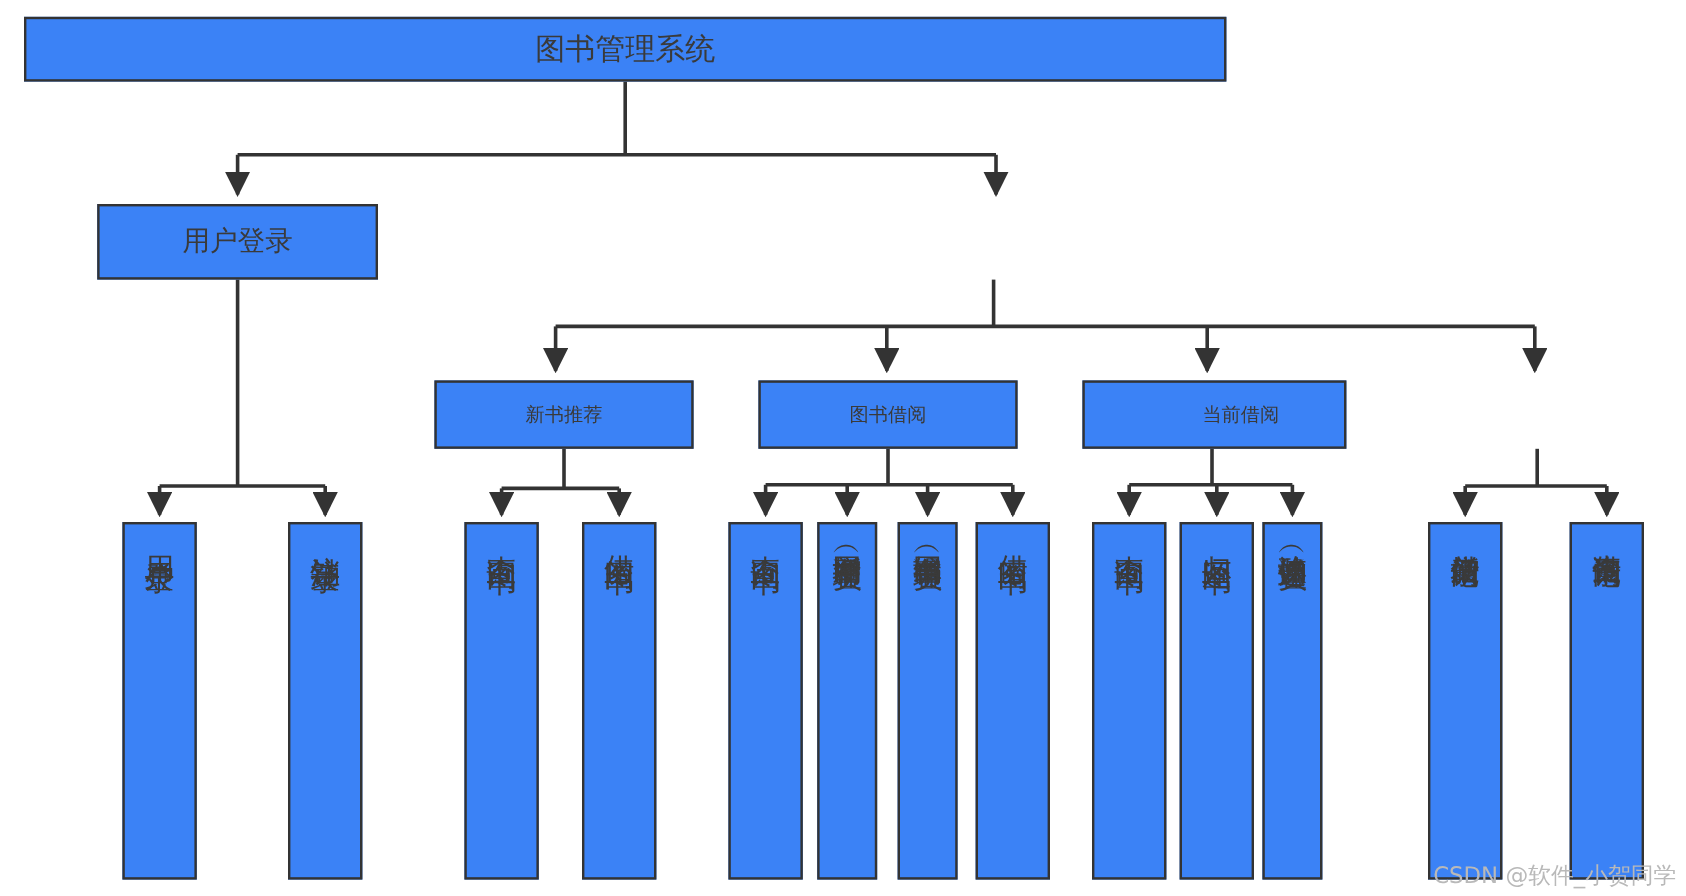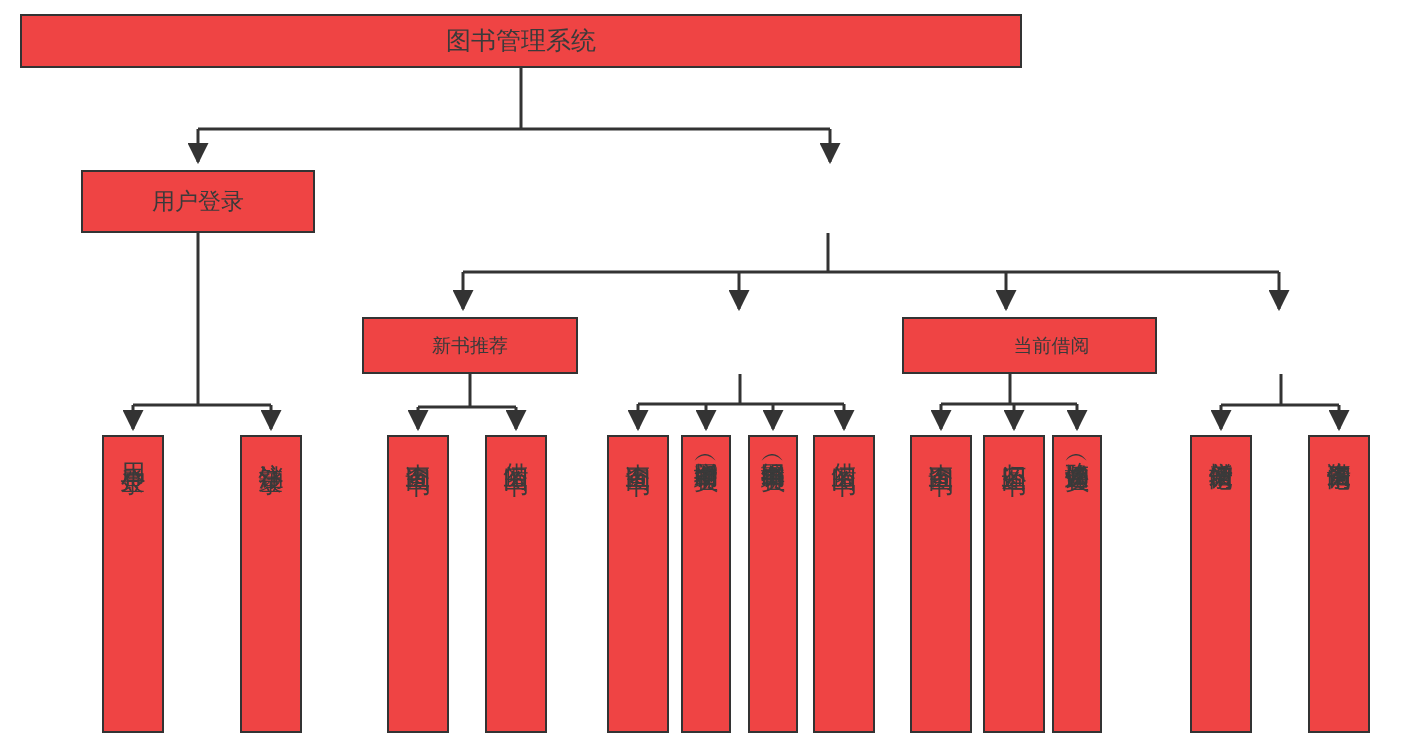--- a/index.html
+++ b/index.html
@@ -21,37 +21,37 @@
     position: absolute;
     left: 0;
     top: 0;
     width: 1405px;
     height: 747px;
     pointer-events: none;
   }
   .node {
     position: absolute;
     box-sizing: border-box;
-    background: #ef4444;
+    background: #3b82f6;
     border: 2px solid #333333;
     display: flex;
     align-items: center;
     justify-content: center;
     color: #3a3a3a;
     z-index: 2;
   }
   .node-label {
     color: #3a3a3a;
     line-height: 1.12;
     text-align: center;
     white-space: pre;
   }
   .lvl0 { font-size: 25px; }
   .lvl1 { font-size: 23px; }
-  .lvl2 { font-size: 19px; }
+  .lvl2 { font-size: 16px; }
   .leaf {
     align-items: flex-start;
     justify-content: center;
     padding-top: 6px;
   }
   .leaf .node-label {
     writing-mode: vertical-rl;
     text-orientation: upright;
     font-size: 25px;
     letter-spacing: 3px;
@@ -131,21 +131,24 @@
     <span class="node-label lvl0">图书管理系统</span>
   </div>
 
   <div class="node" style="left:81px; top:170px; width:234px; height:63px;">
     <span class="node-label lvl1">用户登录</span>
   </div>
 
   <div class="node" style="left:362px; top:317px; width:216px; height:57px;">
     <span class="node-label lvl2">新书推荐</span>
   </div>
-  <div class="node" style="left:902px; top:317px; width:255px; height:57px;padding-left:44px;">
+  <div class="node" style="left:632px; top:317px; width:216px; height:57px;">
+    <span class="node-label lvl2">图书借阅</span>
+  </div>
+  <div class="node" style="left:902px; top:317px; width:220px; height:57px;padding-left:44px;">
     <span class="node-label lvl2">当前借阅</span>
   </div>
 
   <div class="node leaf" style="left:102px; top:435px; width:62px; height:298px;">
     <span class="node-label">用户登录</span>
   </div>
   <div class="node leaf" style="left:240px; top:435px; width:62px; height:298px;">
     <span class="node-label">注销登录</span>
   </div>
   <div class="node leaf" style="left:387px; top:435px; width:62px; height:298px;">
@@ -175,14 +178,15 @@
   <div class="node leaf tall-text" style="left:1052px; top:435px; width:50px; height:298px;">
     <span class="node-label">确认归还（管理员）</span>
   </div>
   <div class="node leaf tall-text" style="left:1190px; top:435px; width:62px; height:298px;">
     <span class="node-label">新增借阅记录</span>
   </div>
   <div class="node leaf tall-text" style="left:1308px; top:435px; width:62px; height:298px;">
     <span class="node-label">查询借阅记录</span>
   </div>
 
+  <div class="watermark">CSDN @软件_小贺同学</div>
 
 </div>
 
 </body></html>

